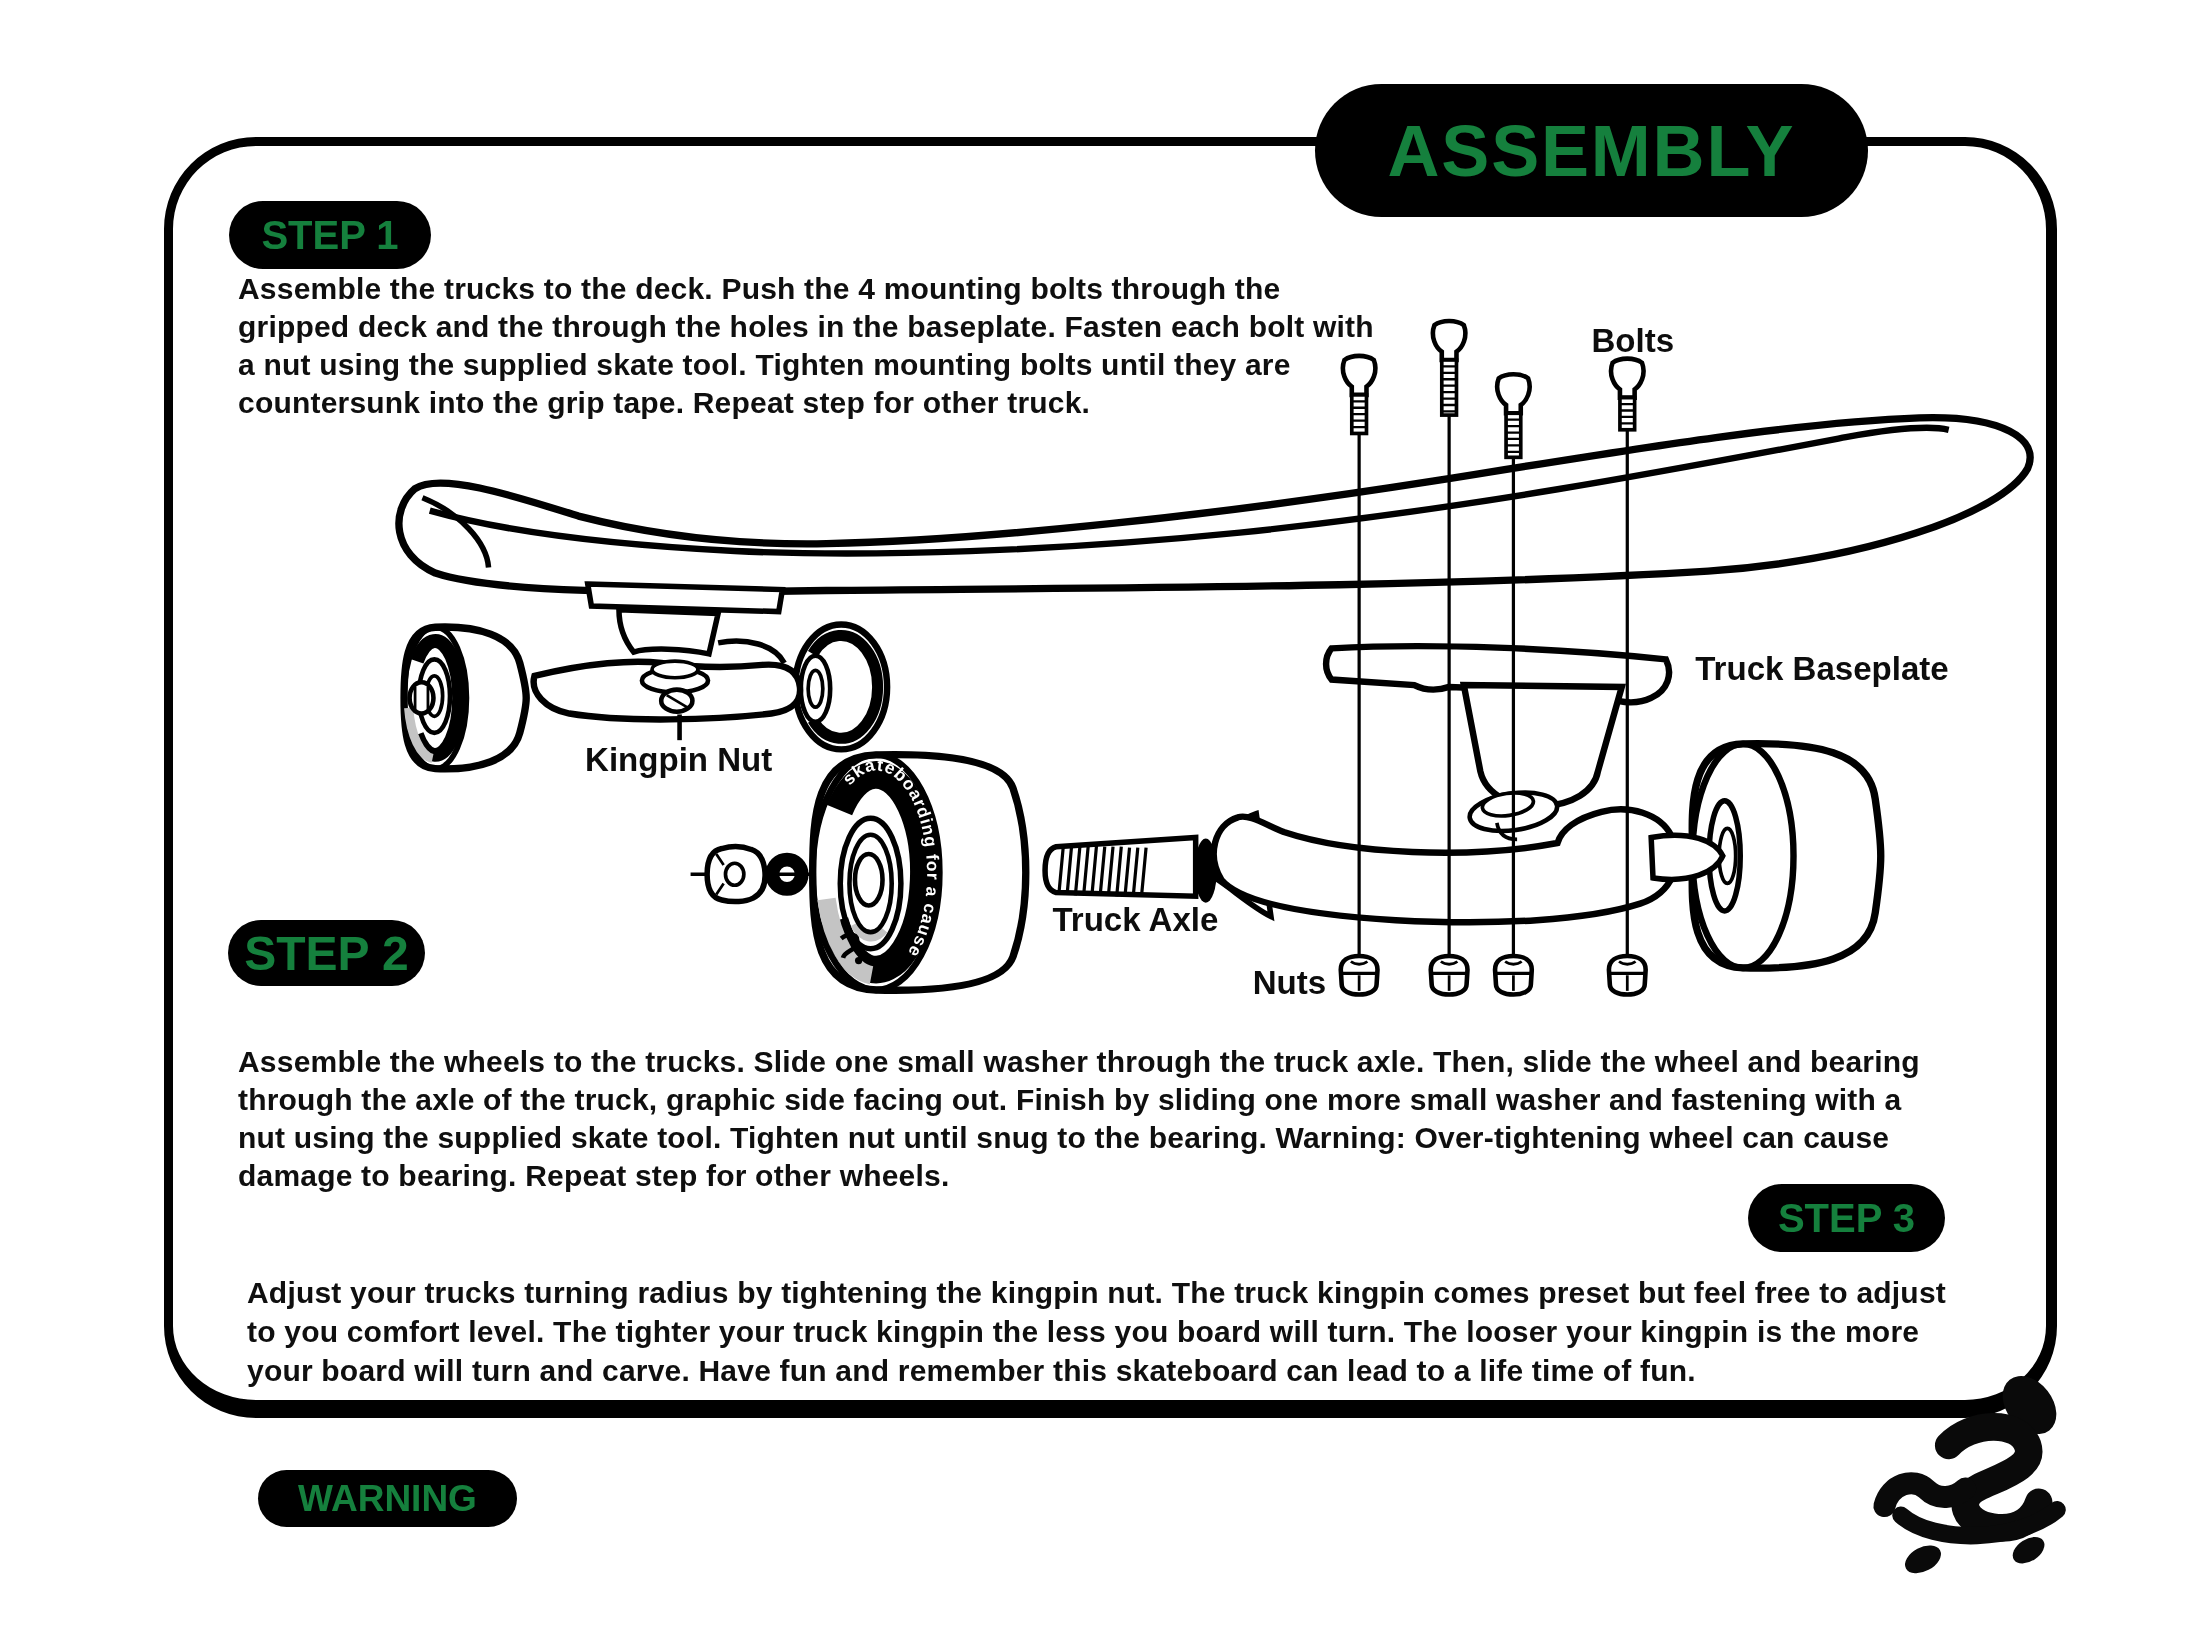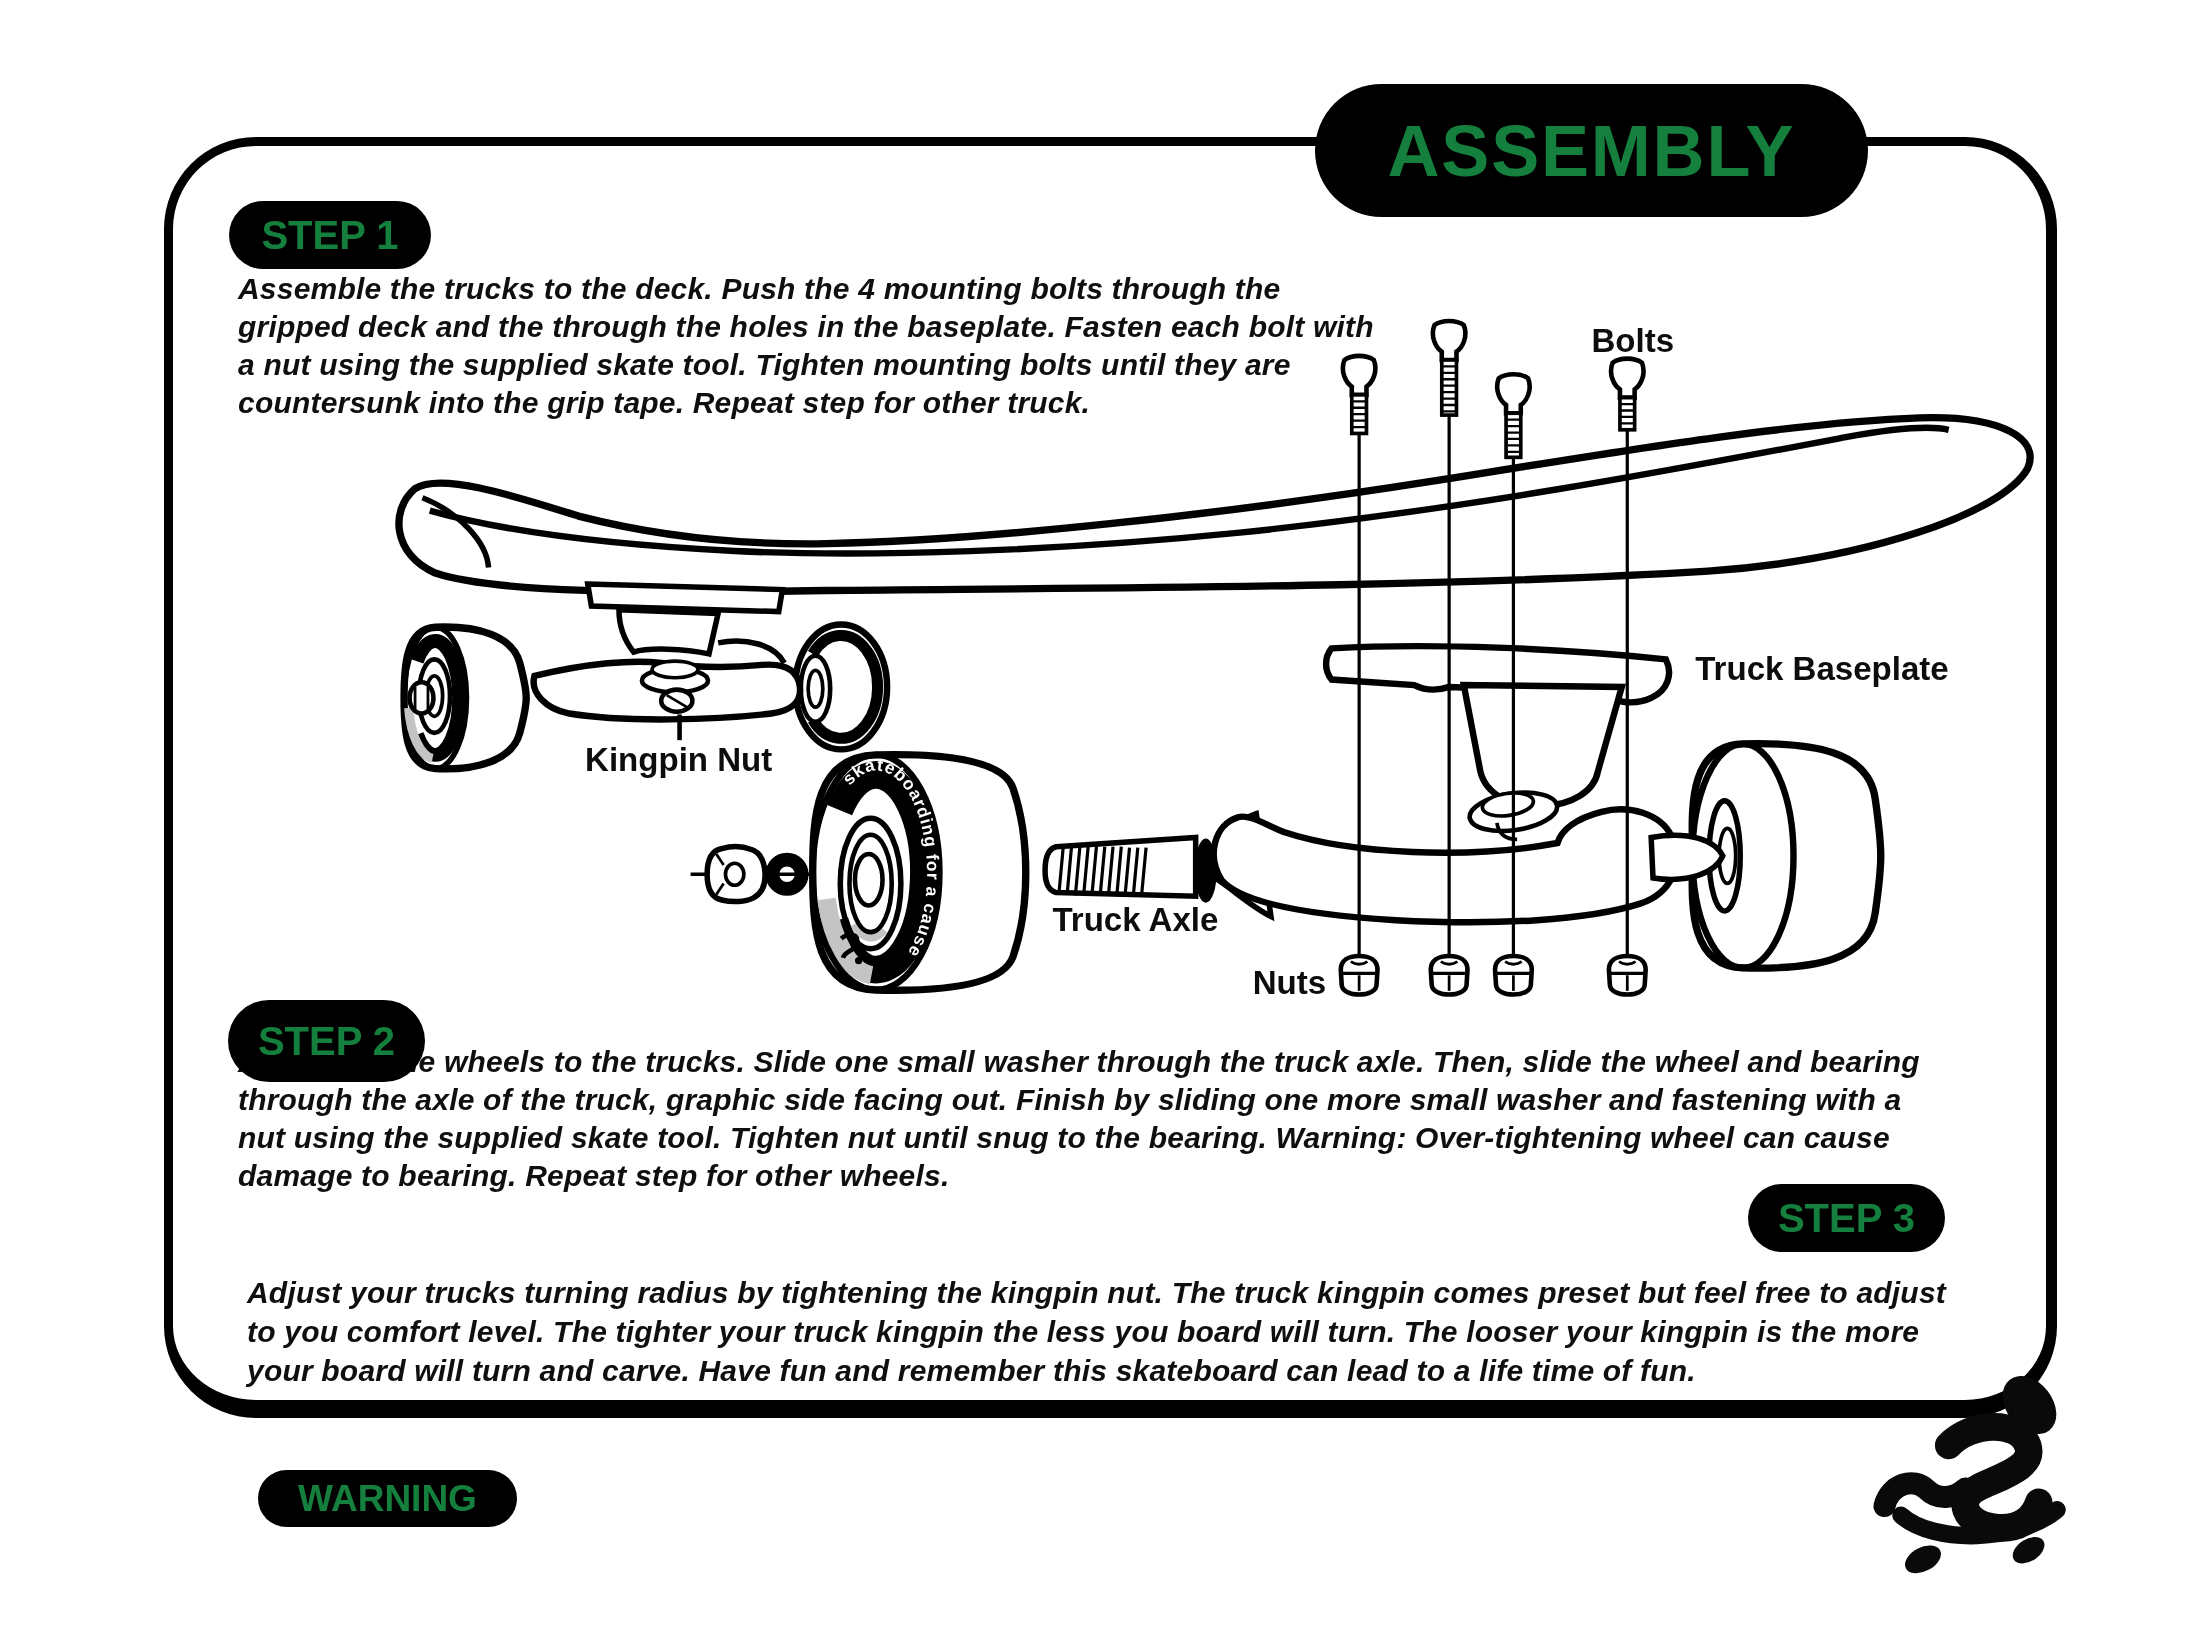--- a/index.html
+++ b/index.html
@@ -11,26 +11,26 @@
     position:absolute;left:164px;top:137px;width:1893px;height:1281px;
     box-sizing:border-box;border:9.2px solid #000;border-bottom-width:18.4px;border-right-width:11px;
     border-radius:92px;background:transparent;
   }
   .badge{
     position:absolute;background:#000;color:#15803d;display:flex;align-items:center;justify-content:center;
     font-weight:bold;border-radius:917px;white-space:nowrap;z-index:3;
   }
   #badge-assembly{left:1315px;top:84px;width:553px;height:133px;font-size:72px;letter-spacing:1.8px;}
   #badge-step1{left:229px;top:201px;width:202px;height:68px;font-size:40px;}
-  #badge-step2{left:228px;top:1000px;width:197px;height:82px;font-size:40px;}
+  #badge-step2{left:228px;top:920px;width:197px;height:66px;font-size:48px;}
   #badge-step3{left:1748px;top:1184px;width:197px;height:68px;font-size:40px;}
   #badge-warning{left:258px;top:1470px;width:259px;height:57px;font-size:37px;}
   .para{
     position:absolute;font-weight:bold;font-size:30px;line-height:38px;
-    white-space:pre-line;letter-spacing:0.2px;color:#0f0f0f;z-index:2;font-style:italic;
+    white-space:pre-line;letter-spacing:0.2px;color:#0f0f0f;z-index:2;
   }
   #para-step1{left:238px;top:270px;width:1359px;}
   #para-step2{left:238px;top:1043px;width:1800px;}
   #para-step3{left:247px;top:1273px;width:1800px;line-height:39px;}
   #para-warning{left:540px;top:1477px;width:1396px;line-height:39px;}
   svg.diagram{position:absolute;left:0;top:0;z-index:2;}
   svg .lbl{font-family:"Liberation Sans",sans-serif;font-weight:bold;font-size:36px;fill:#0d0d0d;}
 </style>
 </head>
 <body>

